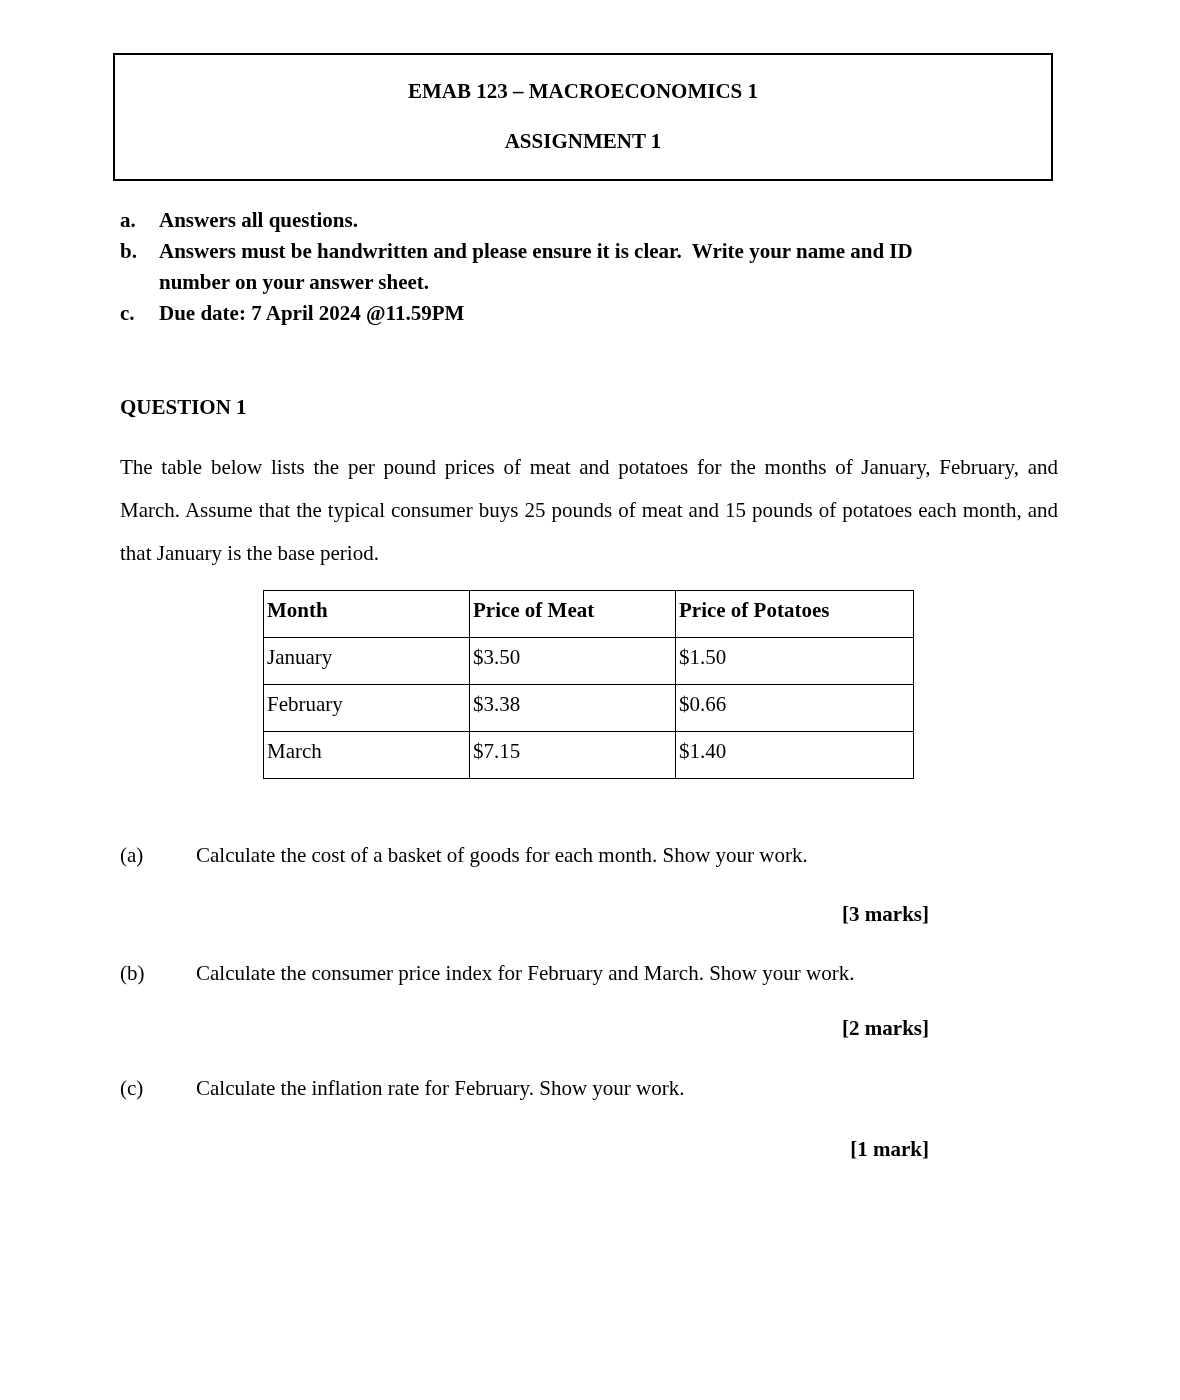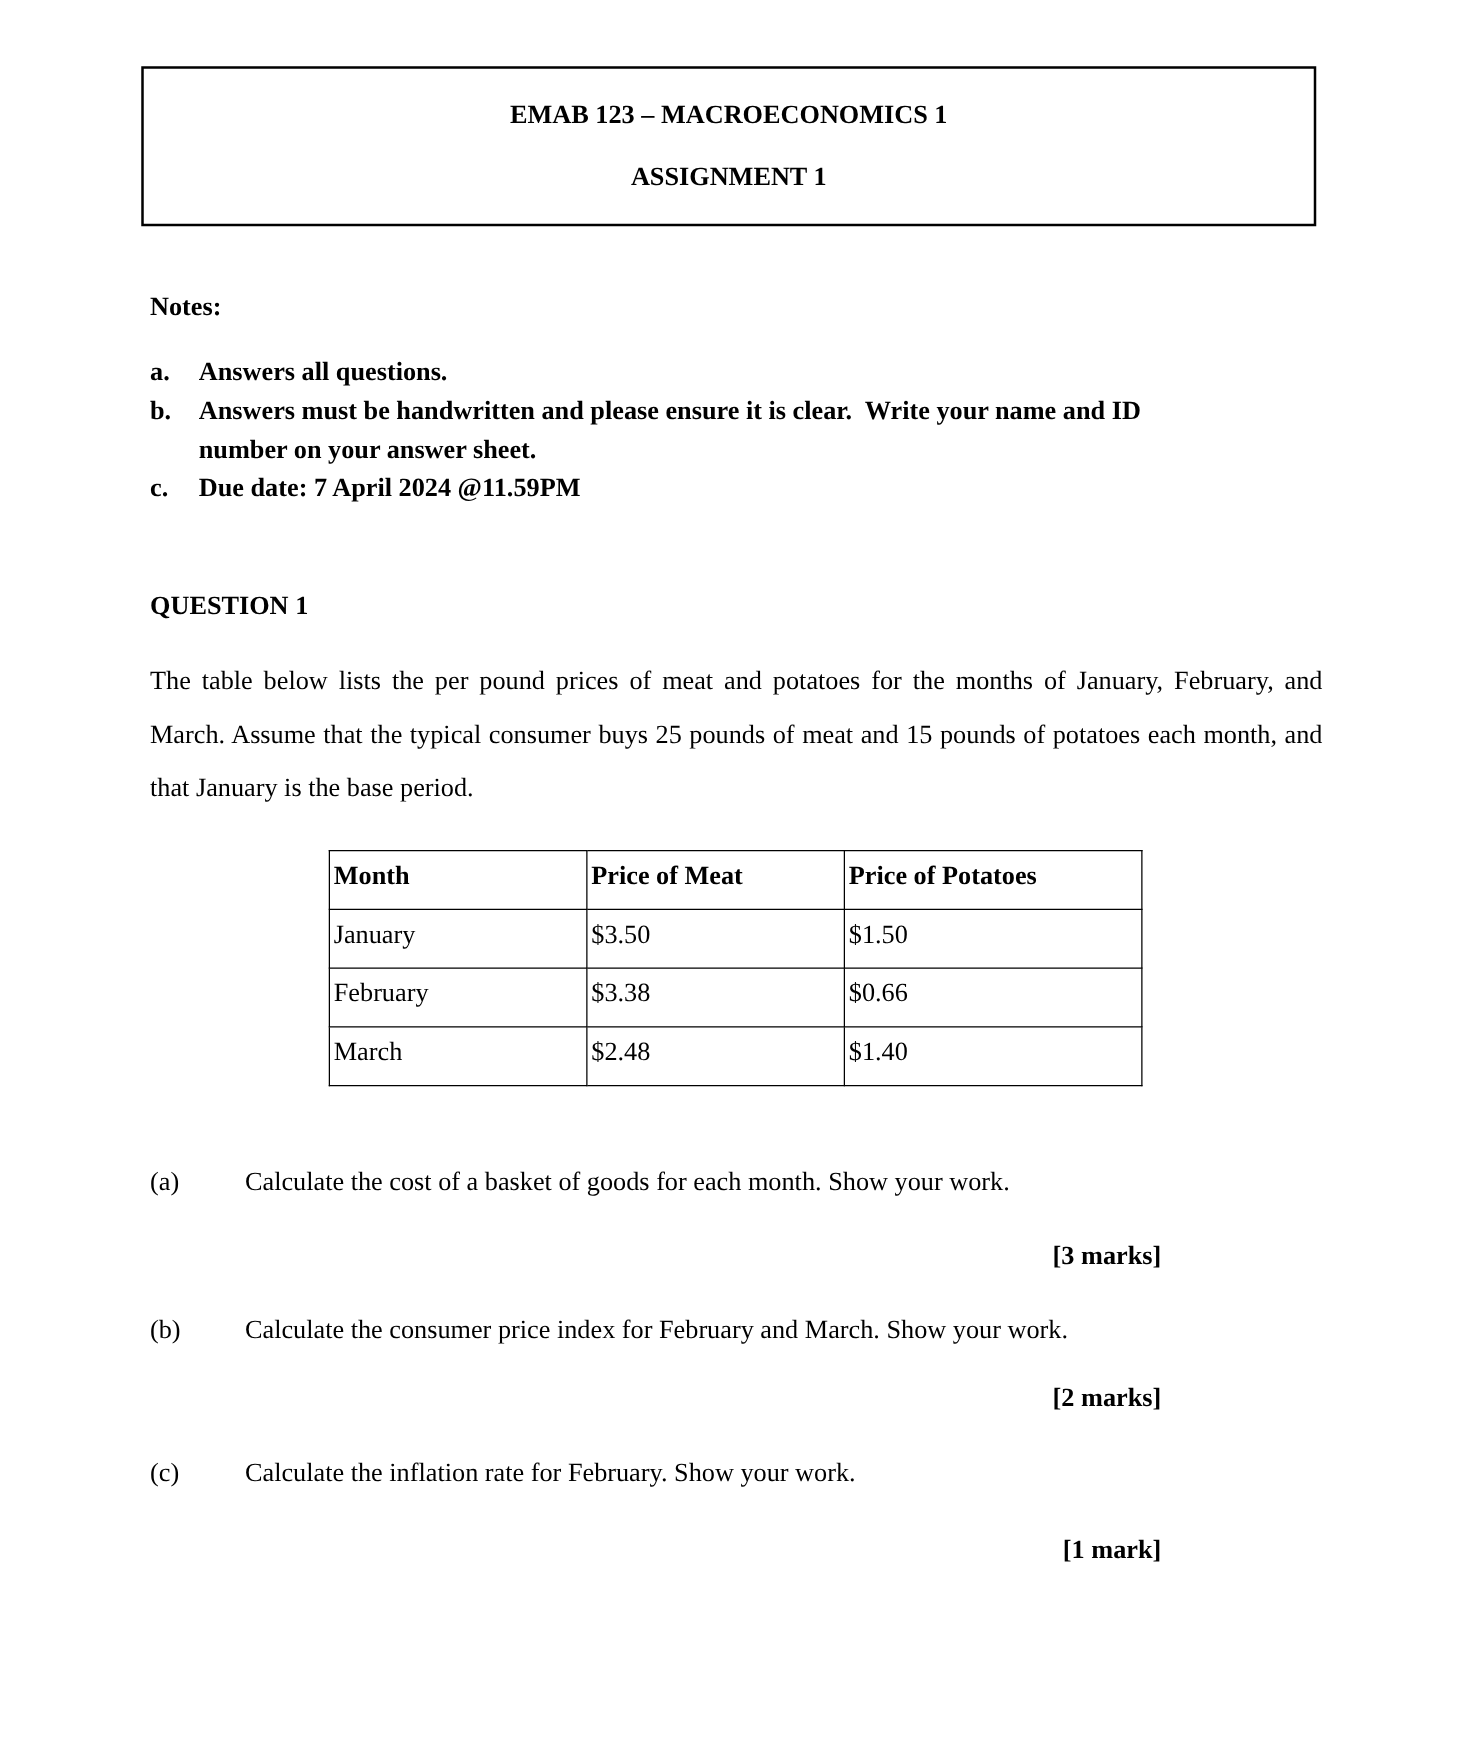--- a/index.html
+++ b/index.html
@@ -72,21 +72,21 @@
     margin-top: 26px;
     margin-left: 7px;
     width: 938px;
     font-size: 21px;
     line-height: 43px;
     text-align: justify;
     font-family: Liberation Serif, serif;
   }
   
   .price-table {
-    margin-top: 28px;
+    margin-top: 15px;
     margin-left: 150px;
     border-collapse: collapse;
   }
   .price-table th, .price-table td {
     border: 1px solid #000000;
     font-size: 21px;
     text-align: left;
     vertical-align: top;
     padding: 7px 4px 14px 3px;
   }
@@ -122,21 +122,20 @@
 </head>
 <body>
 
 <div class="page">
 
   <div class="header-box">
     <div class="header-title">EMAB 123 – MACROECONOMICS 1</div>
     <div class="header-subtitle">ASSIGNMENT 1</div>
   </div>
 
-  <div class="notes-label">Notes:</div>
 
   <div class="notes-list">
     <div class="note-item">
       <span class="note-marker">a.</span>
       <span class="note-text">Answers all questions.</span>
     </div>
     <div class="note-item">
       <span class="note-marker">b.</span>
       <span class="note-text">Answers must be handwritten and please ensure it is clear.&nbsp; Write your name and ID number on your answer sheet.</span>
     </div>
@@ -164,21 +163,21 @@
         <td>$3.50</td>
         <td>$1.50</td>
       </tr>
       <tr>
         <td>February</td>
         <td>$3.38</td>
         <td>$0.66</td>
       </tr>
       <tr>
         <td>March</td>
-        <td>$2.48</td>
+        <td>$7.15</td>
         <td>$1.40</td>
       </tr>
     </tbody>
   </table>
 
   <div class="part-row part-a">
     <span class="part-label">(a)</span>
     <span class="part-text">Calculate the cost of a basket of goods for each month. Show your work.</span>
   </div>
   <div class="part-marks part-a-marks">[3 marks]</div>

